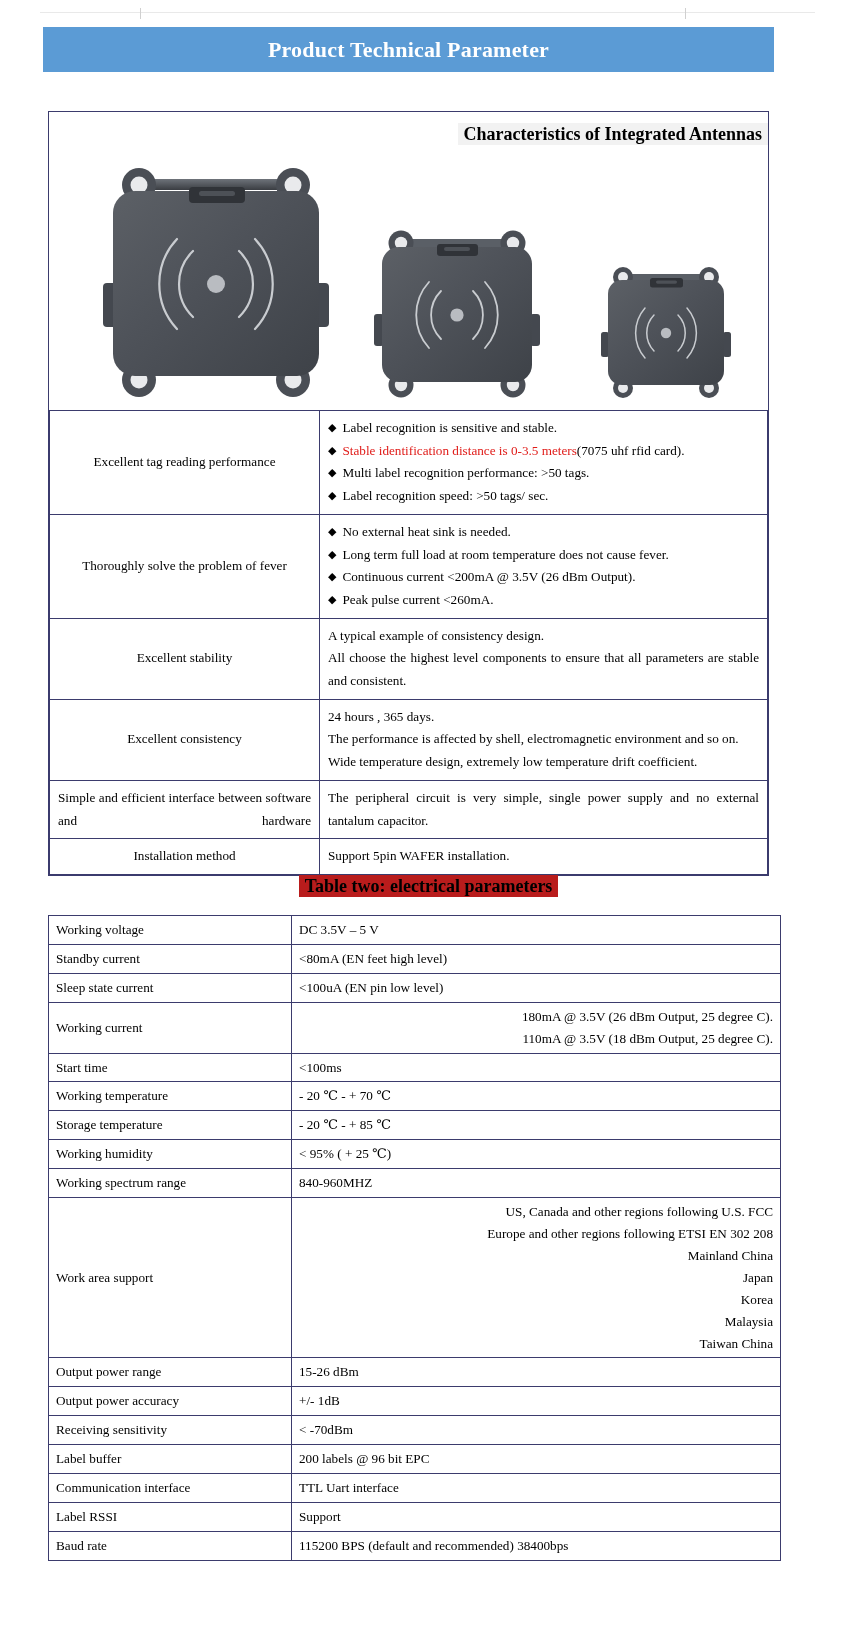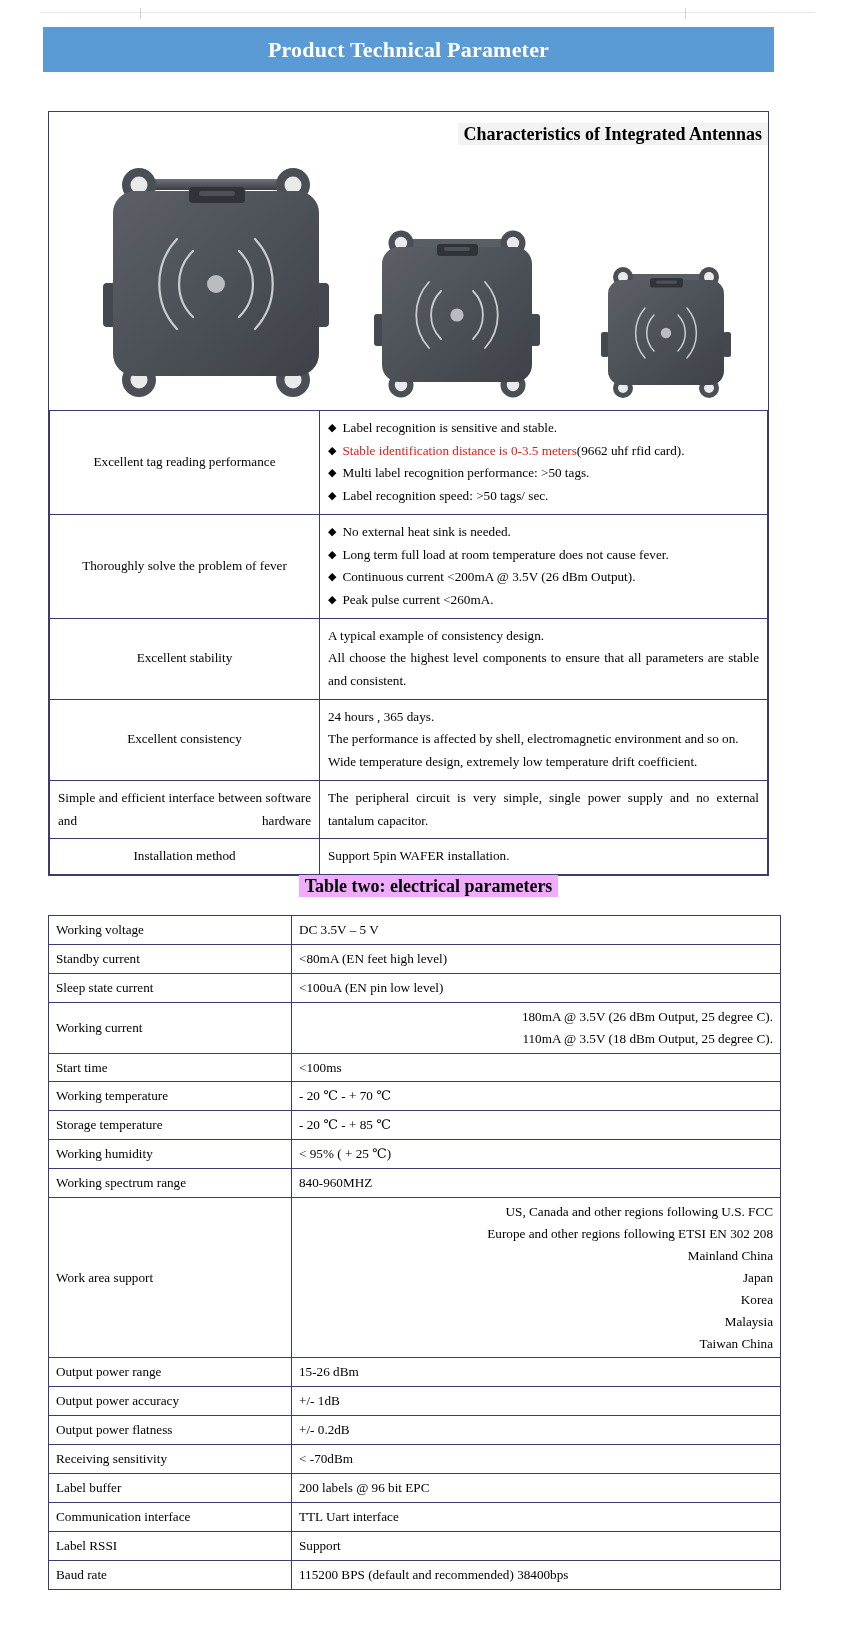--- a/index.html
+++ b/index.html
@@ -126,21 +126,21 @@
   
   .t2-head {
     position: absolute;
     left: 0; top: 876px;
     width: 857px;
     text-align: center;
   }
   .t2-head-text {
     font-size: 18px;
     font-weight: bold;
-    background: #f0abfc;
+    background: #b91c1c;
     padding: 1px 6px;
     font-family: "Liberation Serif", "DejaVu Serif", serif;
   }
 
   
   .elec-wrap {
     position: absolute;
     left: 48px;
     top: 915px;
     width: 733px;
@@ -296,21 +296,21 @@
   <table class="feat-table">
     <tbody>
 
       <tr>
         <td class="label">Excellent tag reading performance</td>
         <td>
           <div class="bullet-line">
             <span class="dia">◆</span><span>Label recognition is sensitive and stable.</span>
           </div>
           <div class="bullet-line">
-            <span class="dia">◆</span><span class="red">Stable identification distance is 0-3.5 meters</span><span>(9662 uhf rfid card).</span>
+            <span class="dia">◆</span><span class="red">Stable identification distance is 0-3.5 meters</span><span>(7075 uhf rfid card).</span>
           </div>
           <div class="bullet-line">
             <span class="dia">◆</span><span>Multi label recognition performance: &gt;50 tags.</span>
           </div>
           <div class="bullet-line">
             <span class="dia">◆</span><span>Label recognition speed: &gt;50 tags/ sec.</span>
           </div>
         </td>
       </tr>
 
@@ -422,24 +422,20 @@
         </tr>
         <tr>
           <td class="k">Output power range</td>
           <td>15-26 dBm</td>
         </tr>
         <tr>
           <td class="k">Output power accuracy</td>
           <td>+/- 1dB</td>
         </tr>
         <tr>
-          <td class="k">Output power flatness</td>
-          <td>+/- 0.2dB</td>
-        </tr>
-        <tr>
           <td class="k">Receiving sensitivity</td>
           <td>&lt; -70dBm</td>
         </tr>
         <tr>
           <td class="k">Label buffer</td>
           <td>200 labels @ 96 bit EPC</td>
         </tr>
         <tr>
           <td class="k">Communication interface</td>
           <td>TTL Uart interface</td>

